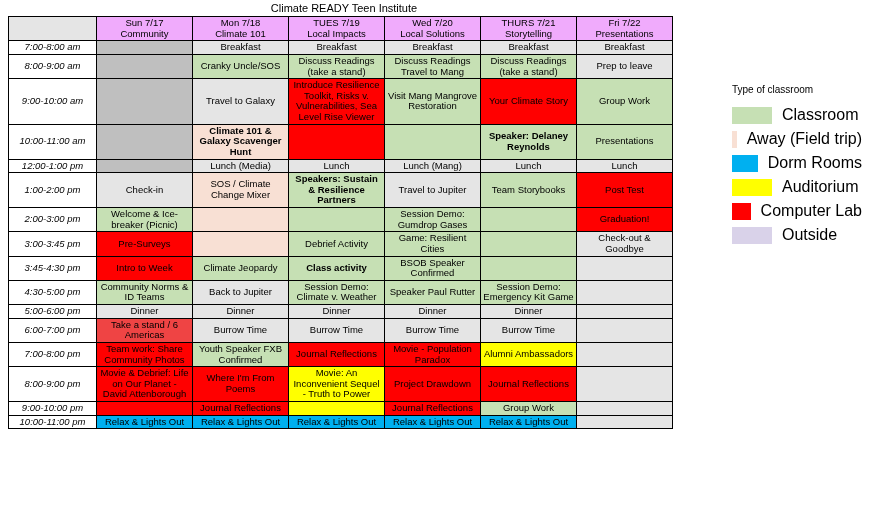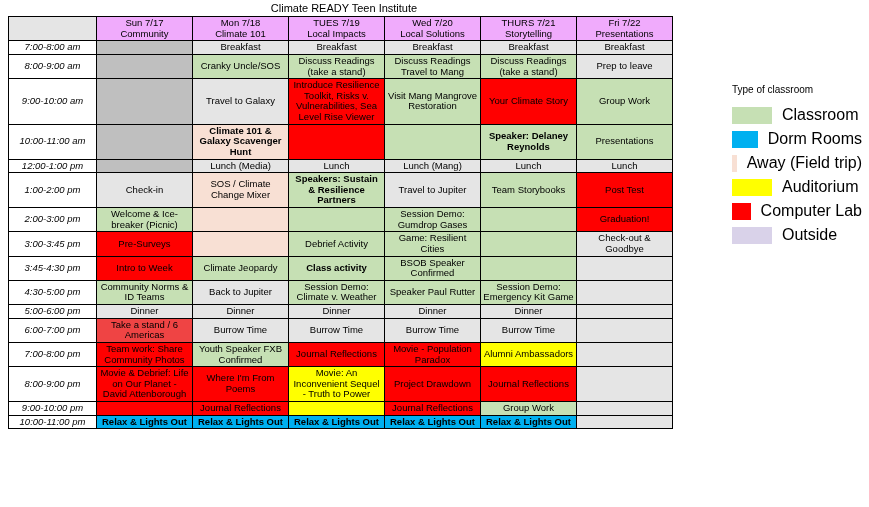--- a/index.html
+++ b/index.html
@@ -11,21 +11,21 @@
   .col-time{width:88px;}
   .col-day{width:96px;}
   td.hdr{background:#f0abfc;font-size:10px;padding:2px 2px;}
   td.hdr .d1{display:block;}
   td.hdr .d2{display:block;}
   td.time{font-size:9.5px;text-align:center;background:#ffffff;font-style:italic;}
   .c-gray{background:#bfbfbf;}
   .c-white{background:#e5e5e5;margin-left:16px;}
   .c-green{background:#c6e0b4;}
   .c-peach{background:#f8e0d4;}
-  .c-blue{background:#00b0f0;color:#000;font-weight:bold;}
+  .c-blue{background:#00b0f0;color:#000;}
   .c-yellow{background:#ffff00;}
   .c-red{background:#ff0000;}
   .c-purple{background:#ef4444;}
   .bold{font-weight:bold;}
   #legend{position:absolute;left:732px;top:84px;width:130px;}
   #legend .lg-title{font-size:10px;color:#000;margin-bottom:8px;white-space:nowrap;}
   #legend .lg-row{display:flex;align-items:center;height:24px;}
   #legend .sw{width:40px;height:17px;border:0;margin-right:10px;}
   #legend .lb{font-size:16px;color:#000;white-space:nowrap;}
 </style>
@@ -223,26 +223,26 @@
 </div>
 
 <div id="legend">
   <div class="lg-title">Type of classroom</div>
   <div id="legend-rows">
       <div class="lg-row">
         <div class="sw" style="background: rgb(198, 224, 180);"></div>
         <div class="lb">Classroom</div>
       </div>
       <div class="lg-row">
+        <div class="sw" style="background: rgb(248, 224, 212);"></div>
+        <div class="lb">Away (Field trip)</div>
+      </div>
+      <div class="lg-row">
         <div class="sw" style="background: rgb(0, 176, 240);"></div>
         <div class="lb">Dorm Rooms</div>
-      </div>
-      <div class="lg-row">
-        <div class="sw" style="background: rgb(248, 224, 212);"></div>
-        <div class="lb">Away (Field trip)</div>
       </div>
       <div class="lg-row">
         <div class="sw" style="background: rgb(255, 255, 0);"></div>
         <div class="lb">Auditorium</div>
       </div>
       <div class="lg-row">
         <div class="sw" style="background: rgb(255, 0, 0);"></div>
         <div class="lb">Computer Lab</div>
       </div>
       <div class="lg-row">

